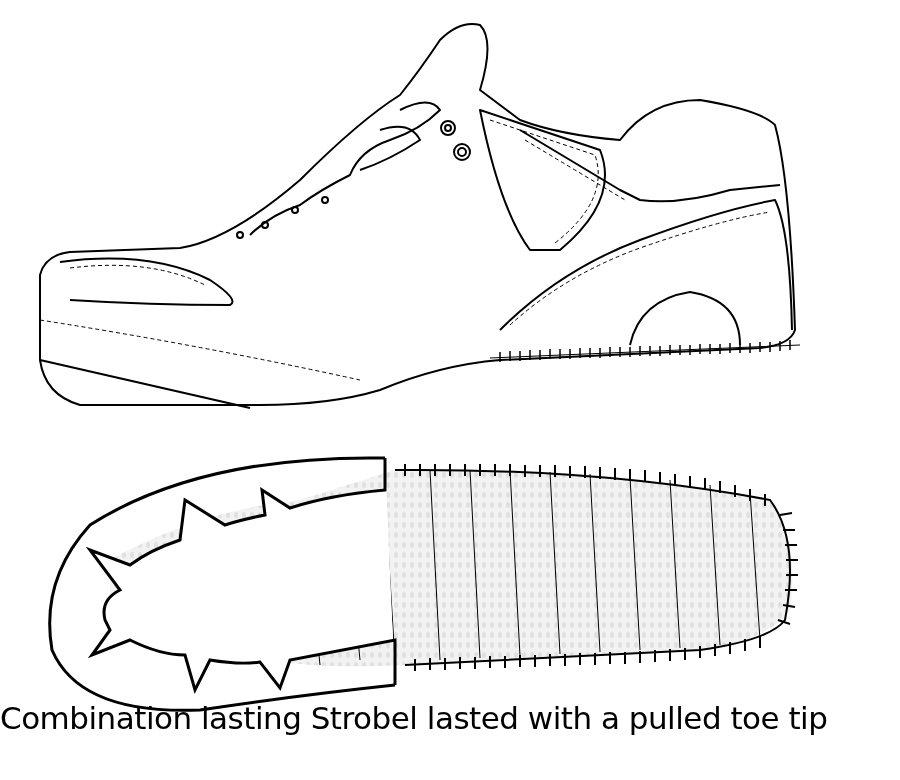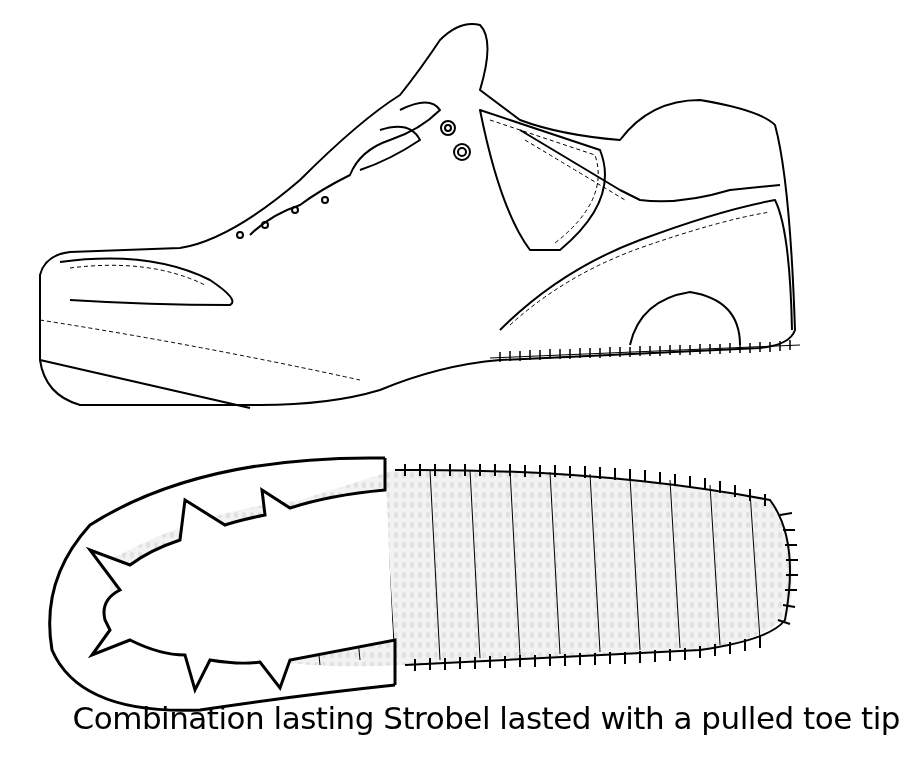--- a/index.html
+++ b/index.html
@@ -1,18 +1,18 @@
 <!DOCTYPE html>
 <html><head>
 <meta charset="utf-8">
 <style>
   html,body{margin:0;padding:0;background:#fff;}
   body{width:900px;height:780px;position:relative;overflow:hidden;}
   svg{position:absolute;left:0;top:0;}
-  .caption{position:absolute;left:0;top:700px;width:900px;text-align:right;
+  .caption{position:absolute;left:0;top:700px;width:900px;text-align:left;
     font-family:"DejaVu Sans",sans-serif;font-size:31px;color:#000;letter-spacing:-0.5px;}
 </style>
 </head>
 <body>
 
 <svg width="900" height="440" viewBox="0 0 900 440">
   <g fill="none" stroke="#000" stroke-width="2" stroke-linejoin="round">
 
     <path d="M40 275 Q45 255 70 252 L180 248 Q230 240 300 180 Q360 120 400 95 Q420 70 440 40 Q460 20 480 25 Q495 40 480 90 L520 120 Q560 135 620 140 Q650 100 700 100 Q760 110 775 125 Q790 180 795 330 Q790 345 760 348 L500 360 Q440 365 380 390 Q330 405 260 405 L80 405 Q45 395 40 360 Z" fill="#fff"></path>
 

